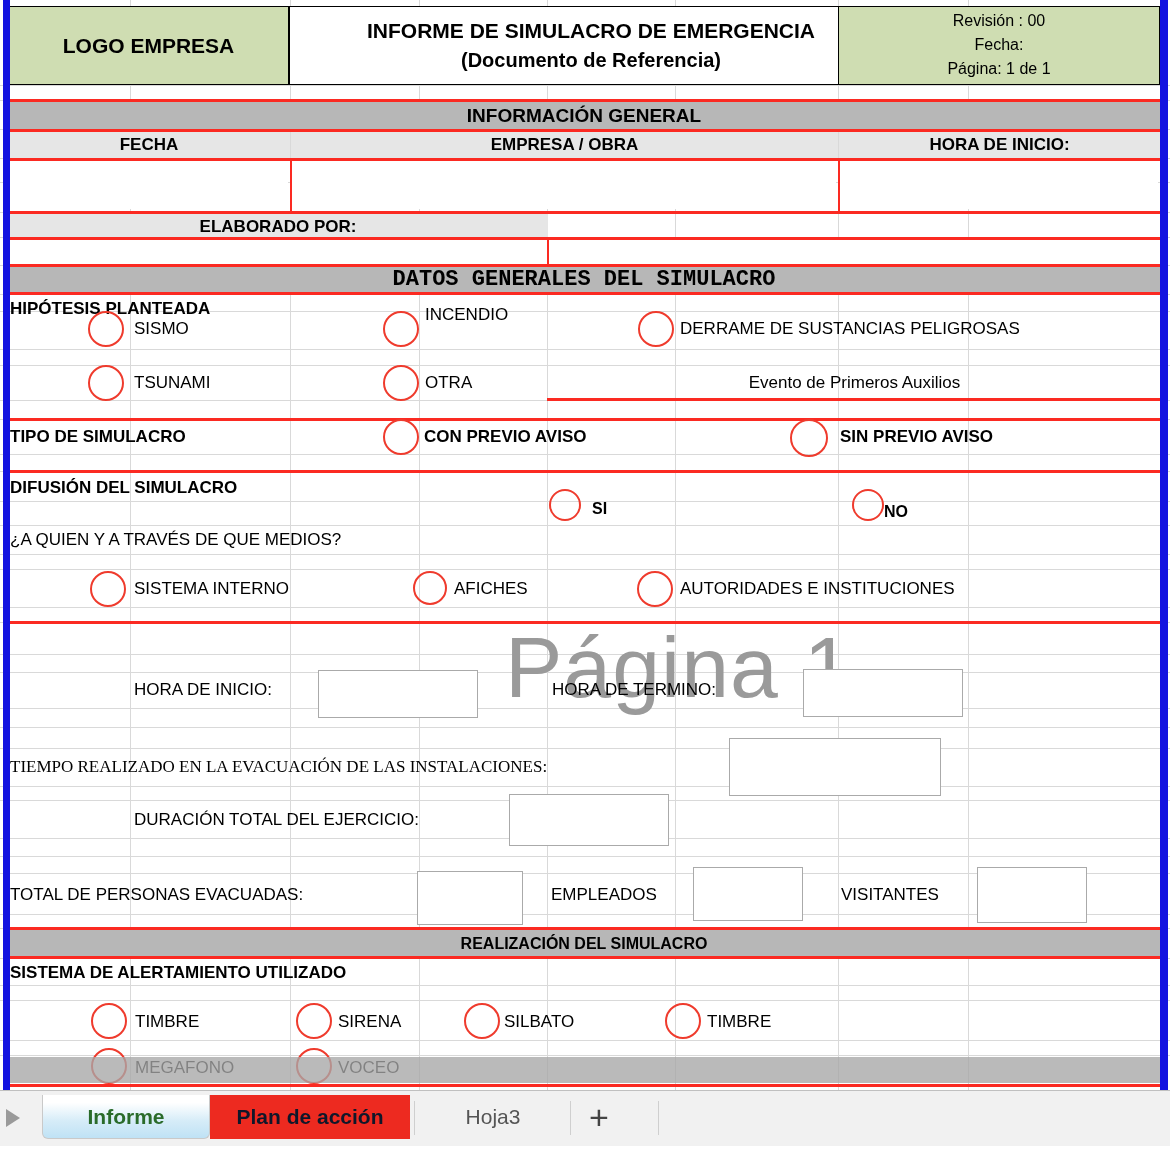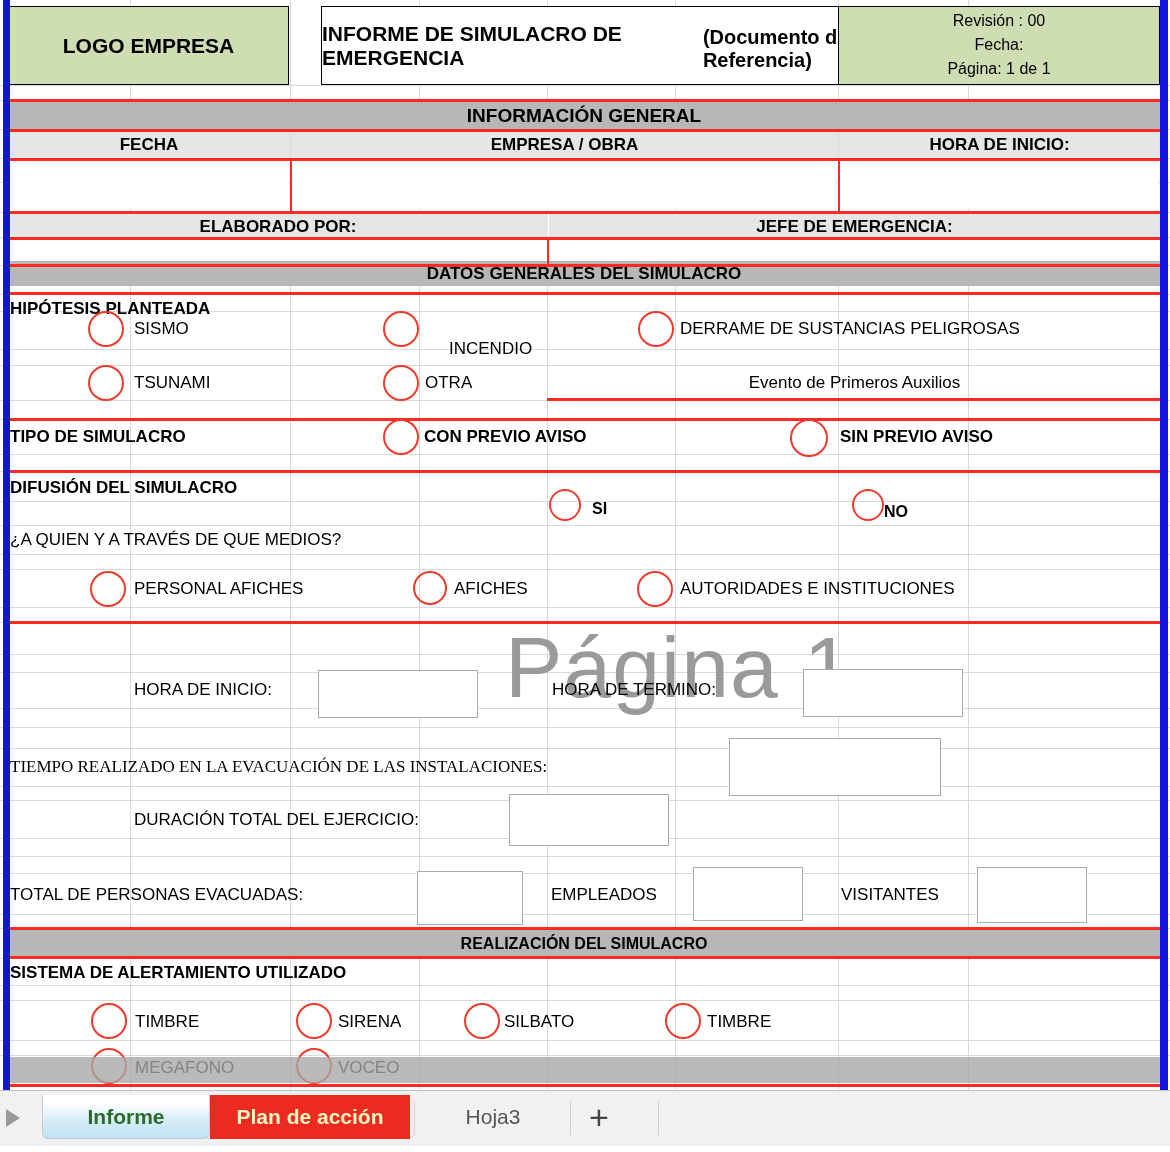--- a/index.html
+++ b/index.html
@@ -40,21 +40,21 @@
 
   
   #tabbar{position:absolute;left:0;top:1090px;width:1170px;height:62px;background:#f1f1f1;
           border-top:1px solid #c0c0c0;}
   #tabbar .arrow{position:absolute;left:6px;top:18px;width:0;height:0;
                  border-left:14px solid #9a9a9a;border-top:9px solid transparent;border-bottom:9px solid transparent;}
   .tab{position:absolute;top:4px;height:44px;display:flex;align-items:center;justify-content:center;
        font-size:21px;font-weight:bold;box-sizing:border-box;}
   .tab-active{background:linear-gradient(#ffffff 0%,#ffffff 18%,#d6ecf8 60%,#bfe2f5 100%);
               color:#2a6b2a;border:1px solid #c9c9c9;border-top:none;border-radius:0 0 6px 6px;}
-  .tab-red{background:#ed2a20;color:#fef9c3;}
+  .tab-red{background:#ed2a20;color:#0f172a;}
   .tab-plain{color:#555;font-weight:normal;}
   .tab-sep{position:absolute;top:10px;width:1px;height:34px;background:#cfcfcf;}
   .plusbtn{position:absolute;top:6px;width:46px;height:40px;display:flex;align-items:center;
            justify-content:center;font-size:34px;color:#444;}
   #statusline{position:absolute;left:0;top:1146px;width:1170px;height:6px;background:#ffffff;}
 </style>
 </head>
 <body>
 
 <div id="sheet-wrap">
@@ -105,21 +105,21 @@
   <div class="gridline-h" style="top:985px;"></div>
   <div class="gridline-h" style="top:1000px;"></div>
   <div class="gridline-h" style="top:1040px;"></div>
   <div class="gridline-h" style="top:1055px;"></div>
 
   <div class="watermark" style="left:505px;top:618px;">Página 1</div>
 
   <div class="cell green ctr b boxed" style="left:8px;top:6px;width:281px;height:79px;font-size:21px;">LOGO EMPRESA</div>
 
   <div class="cell whitecell boxed" style="left:289px;top:6px;width:604px;height:79px;
-              justify-content:center;align-items:center;margin-left:32px;">
+              flex-direction:column;justify-content:center;align-items:center;">
     <div class="b" style="font-size:21px;">INFORME DE SIMULACRO DE EMERGENCIA</div>
     <div class="b" style="font-size:20px;margin-top:6px;">(Documento de Referencia)</div>
   </div>
 
   <div class="cell green boxed" style="left:838px;top:6px;width:322px;height:79px;
               flex-direction:column;justify-content:flex-start;align-items:center;overflow:hidden;">
     <div style="height:5px;width:100%;overflow:hidden;"></div>
     <div style="font-size:16px;margin-top:0px;">Revisión : 00</div>
     <div style="font-size:16px;margin-top:6px;">Fecha:</div>
     <div style="font-size:16px;margin-top:6px;">Página: 1 de 1</div>
@@ -135,38 +135,37 @@
   <div class="redline" style="top:158px;"></div>
 
   <div class="cell whitecell lft" style="left:10px;top:161px;width:278px;height:48px;padding-left:6px;"></div>
   <div class="cell whitecell lft" style="left:292px;top:161px;width:544px;height:48px;padding-left:6px;"></div>
   <div class="cell whitecell lft" style="left:840px;top:161px;width:318px;height:48px;padding-left:6px;"></div>
   <div class="gridline-v" style="left:290px;top:159px;height:52px;background:#fb2a22;width:2px;z-index:42;"></div>
   <div class="gridline-v" style="left:838px;top:159px;height:52px;background:#fb2a22;width:2px;z-index:42;"></div>
   <div class="redline" style="top:211px;"></div>
 
   <div class="cell lgray ctr b" style="left:8px;top:214px;width:540px;height:25px;">ELABORADO POR:</div>
-  <div class="cell lgray ctr b" style="left:549px;top:214px;width:611px;height:25px;">JEFE DE EMERGENCIA:</div>
   <div class="redline" style="top:237px;"></div>
 
   <div class="cell whitecell lft" style="left:10px;top:240px;width:536px;height:24px;padding-left:6px;"></div>
   <div class="cell whitecell lft" style="left:550px;top:240px;width:608px;height:24px;padding-left:6px;"></div>
   <div class="gridline-v" style="left:547px;top:238px;height:27px;background:#fb2a22;width:2px;z-index:42;"></div>
   <div class="redline" style="top:264px;"></div>
 
-  <div class="cell grayband ctr b" style="left:8px;top:261px;width:1152px;height:25px;font-size:17px;">DATOS GENERALES DEL SIMULACRO</div>
+  <div class="cell grayband ctr b" style="left:8px;top:267px;width:1152px;height:25px;font-size:22px;font-family:Liberation Mono, monospace;">DATOS GENERALES DEL SIMULACRO</div>
   <div class="redline" style="top:292px;"></div>
 
   <div class="cell lft b" style="left:10px;top:296px;width:280px;height:26px;">HIPÓTESIS PLANTEADA</div>
 
   <div class="oval" style="left:88px;top:311px;width:36px;height:36px;"></div>
   <div class="cell lft" style="left:134px;top:312px;width:150px;height:34px;">SISMO</div>
 
   <div class="oval" style="left:383px;top:311px;width:36px;height:36px;"></div>
-  <div class="cell lft" style="left:425px;top:332px;width:160px;height:34px;margin-left:24px;">INCENDIO</div>
+  <div class="cell lft" style="left:425px;top:298px;width:160px;height:34px;">INCENDIO</div>
 
   <div class="oval" style="left:638px;top:311px;width:36px;height:36px;"></div>
   <div class="cell lft" style="left:680px;top:312px;width:450px;height:34px;">DERRAME DE SUSTANCIAS PELIGROSAS</div>
 
   <div class="oval" style="left:88px;top:365px;width:36px;height:36px;"></div>
   <div class="cell lft" style="left:134px;top:366px;width:150px;height:34px;">TSUNAMI</div>
 
   <div class="oval" style="left:383px;top:365px;width:36px;height:36px;"></div>
   <div class="cell lft" style="left:425px;top:366px;width:110px;height:34px;">OTRA</div>
 
@@ -187,21 +186,21 @@
 
   <div class="oval" style="left:549px;top:489px;width:32px;height:32px;"></div>
   <div class="cell lft b" style="left:592px;top:495px;width:60px;height:28px;font-size:16px;">SI</div>
 
   <div class="oval" style="left:852px;top:489px;width:32px;height:32px;"></div>
   <div class="cell lft b" style="left:884px;top:498px;width:60px;height:28px;font-size:16px;">NO</div>
 
   <div class="cell lft" style="left:10px;top:526px;width:480px;height:28px;">¿A QUIEN Y A TRAVÉS DE QUE MEDIOS?</div>
 
   <div class="oval" style="left:90px;top:571px;width:36px;height:36px;"></div>
-  <div class="cell lft" style="left:134px;top:573px;width:250px;height:32px;">PERSONAL AFICHES</div>
+  <div class="cell lft" style="left:134px;top:573px;width:250px;height:32px;">SISTEMA INTERNO</div>
 
   <div class="oval" style="left:413px;top:571px;width:34px;height:34px;"></div>
   <div class="cell lft" style="left:454px;top:573px;width:160px;height:32px;">AFICHES</div>
 
   <div class="oval" style="left:637px;top:571px;width:36px;height:36px;"></div>
   <div class="cell lft" style="left:680px;top:573px;width:400px;height:32px;text-align:right;">AUTORIDADES E INSTITUCIONES</div>
 
   <div class="redline" style="top:621px;"></div>
 
   <div class="cell lft" style="left:134px;top:673px;width:220px;height:34px;">HORA DE INICIO:</div>

